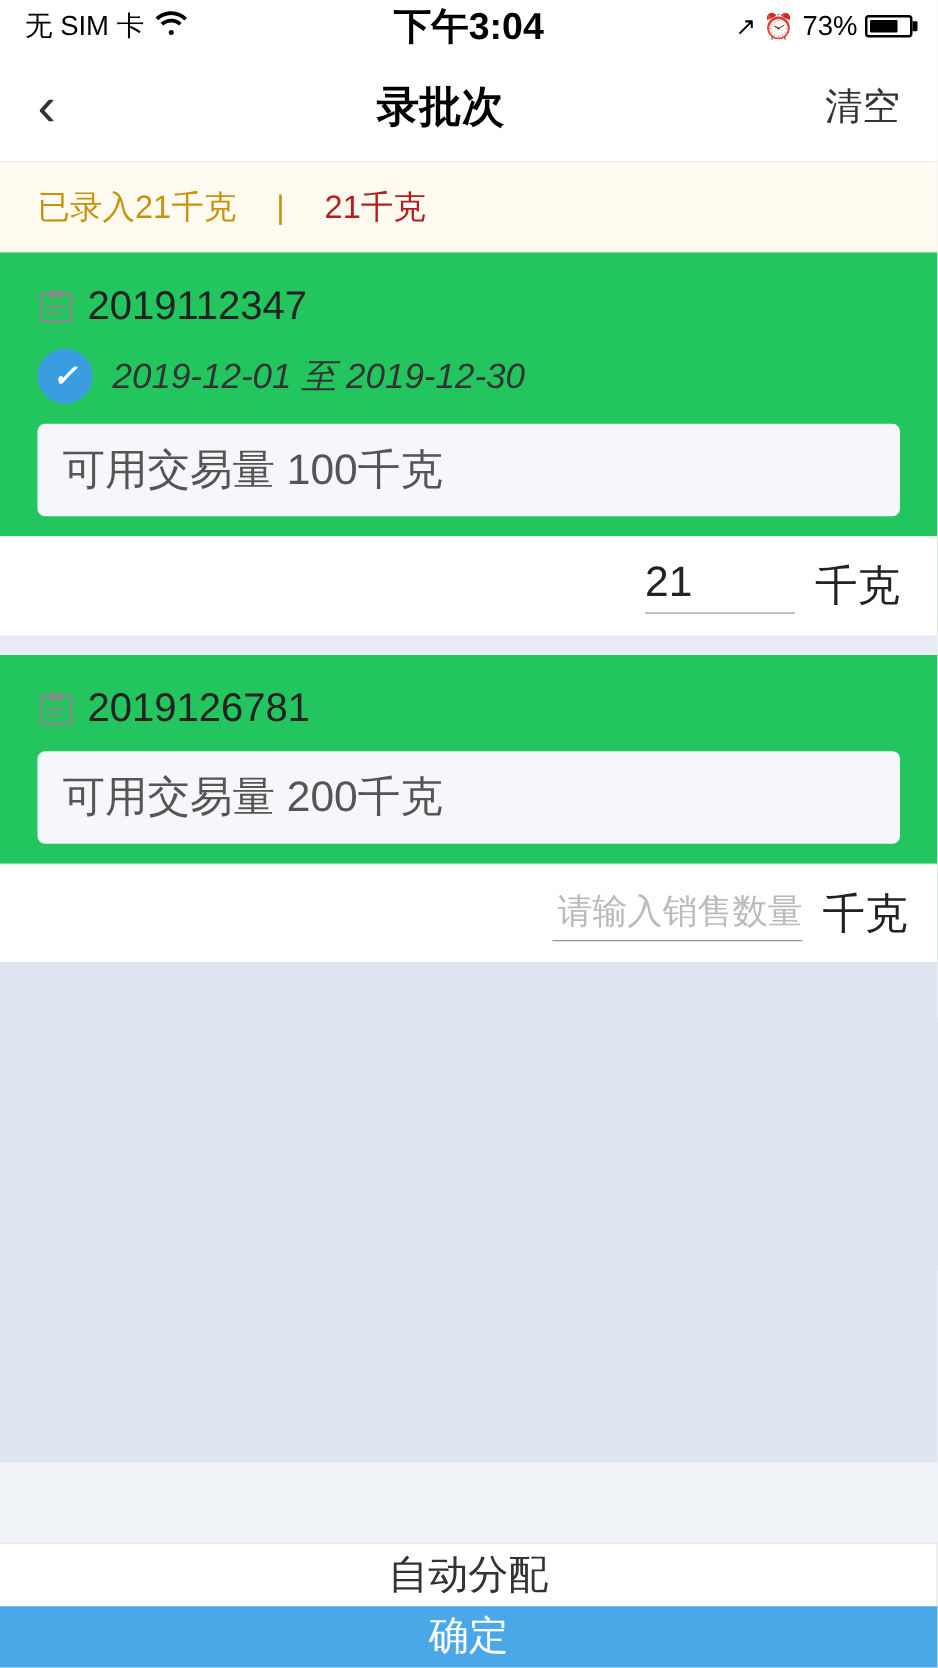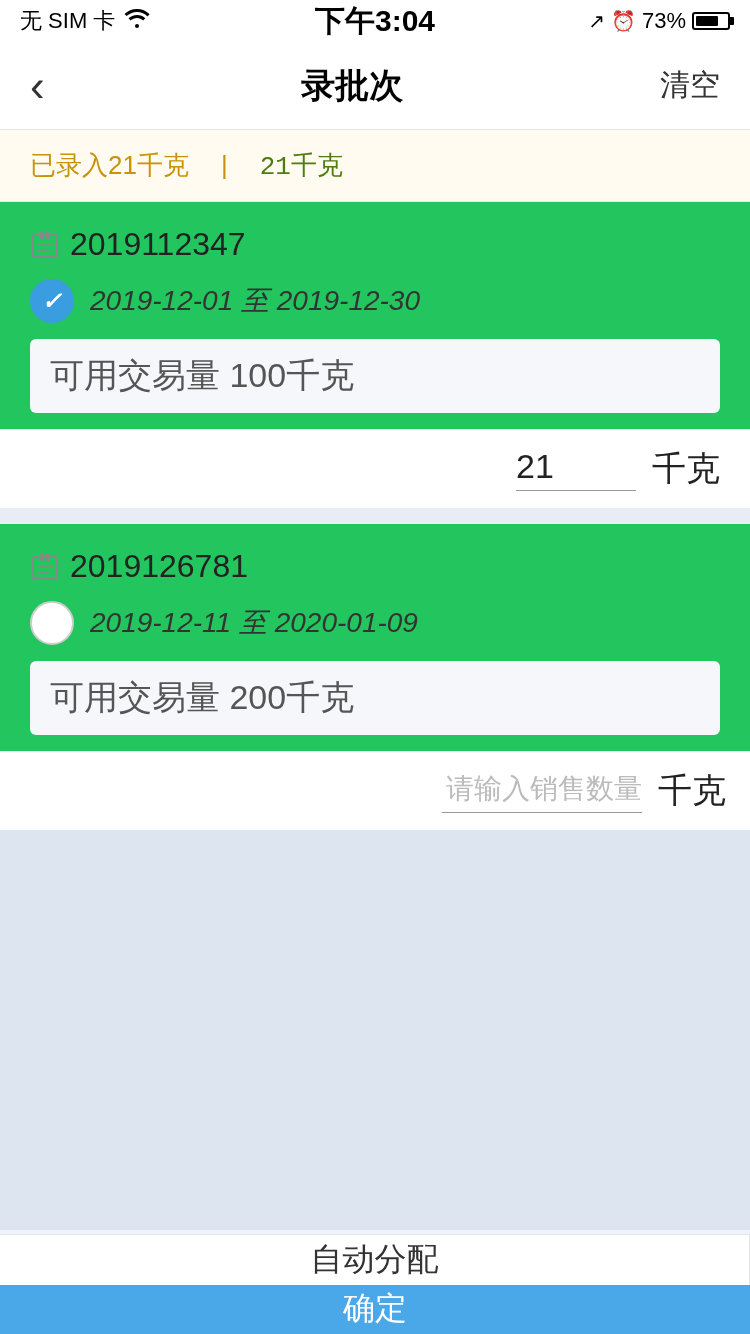--- a/index.html
+++ b/index.html
@@ -115,23 +115,22 @@
       font-size: 26px;
       color: #c8930a;
     }
     .summary-divider {
       color: #c8930a;
       margin: 0 20px;
       font-size: 26px;
     }
     .summary-amount {
       font-size: 26px;
-      color: #4d7c0f;
+      color: #b91c1c;
       font-weight: 500;
-      font-family: Liberation Mono, monospace;
     }
 
     
     .batch-card {
       background: #22c55e;
       margin-bottom: 0;
     }
     .batch-header {
       display: flex;
       align-items: center;
@@ -355,24 +354,20 @@
       <svg width="30" height="30" viewBox="0 0 30 30" style="vertical-align:middle;">
         <rect x="3" y="4" width="24" height="22" rx="2" fill="none" stroke="#888" stroke-width="2"></rect>
         <rect x="10" y="1" width="4" height="7" rx="1" fill="#888"></rect>
         <rect x="16" y="1" width="4" height="7" rx="1" fill="#888"></rect>
         <line x1="7" y1="14" x2="23" y2="14" stroke="#888" stroke-width="1.5"></line>
         <line x1="7" y1="19" x2="19" y2="19" stroke="#888" stroke-width="1.5"></line>
       </svg>
     </span>
     <span class="batch-id">2019126781</span>
   </div>
-  <div class="batch-date-row">
-    <div class="radio-circle"></div>
-    <span class="batch-date">2019-12-11 至 2020-01-09</span>
-  </div>
   <div class="batch-availability">可用交易量 200千克</div>
   <div class="input-row">
     <div class="input-underline">
       <span class="input-placeholder">请输入销售数量</span>
     </div>
     <span class="input-unit">千克</span>
   </div>
 </div>
 
 <div class="gray-area" style="height: 390px;"></div>

